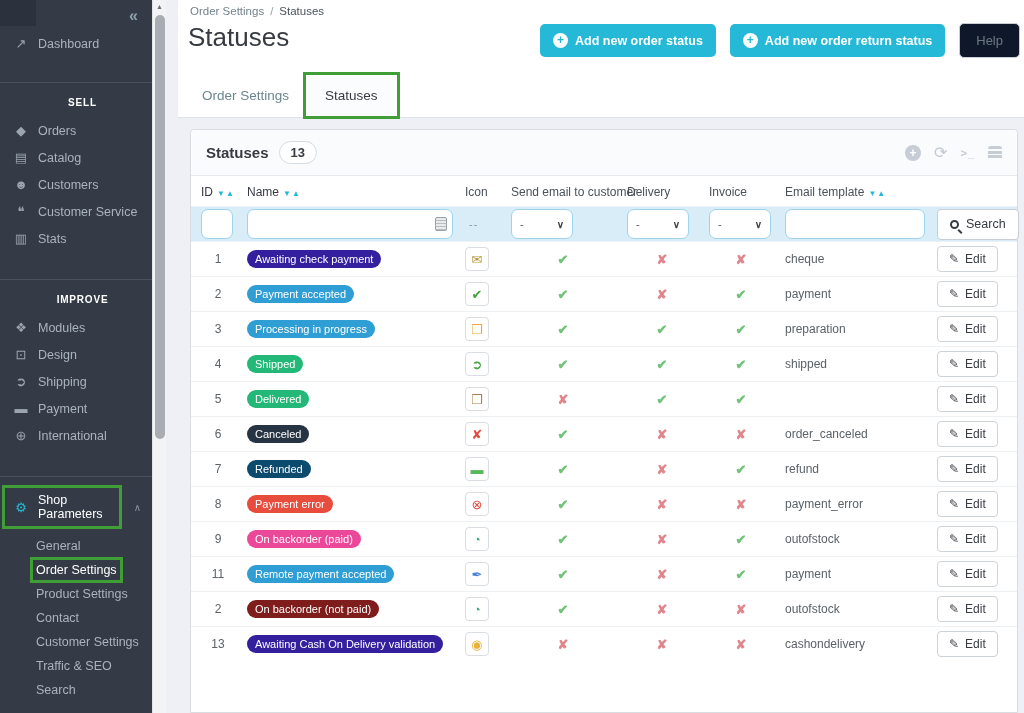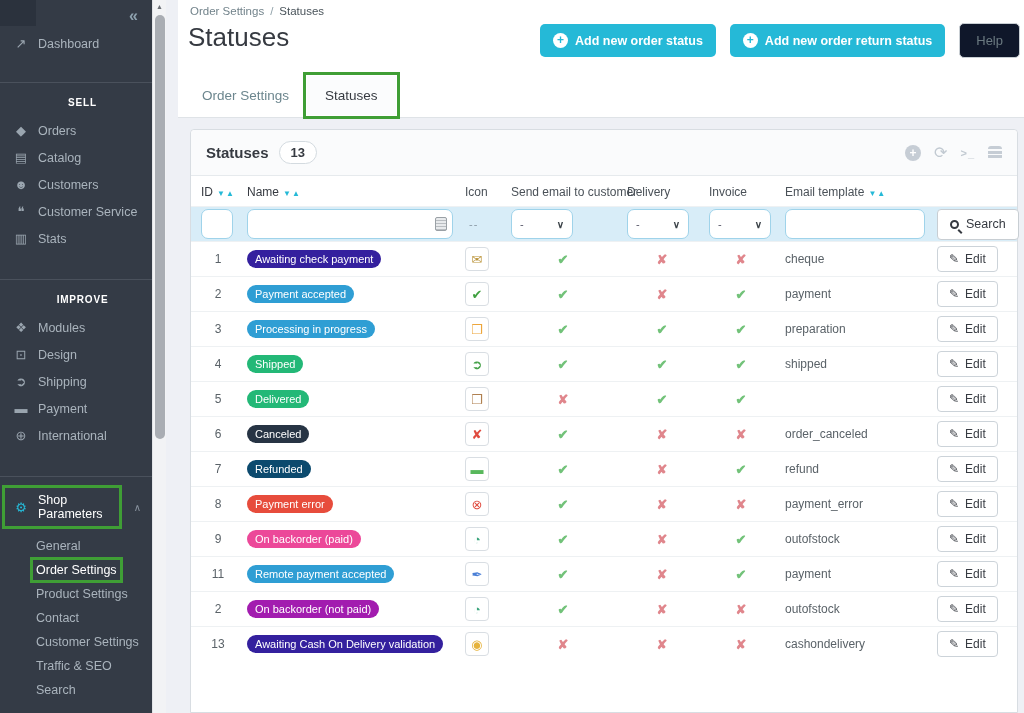--- a/index.html
+++ b/index.html
@@ -424,21 +424,21 @@
             <td class="cell-center"><span class="mark no">✘</span></td>
             <td class="cell-center"><span class="mark yes">✔</span></td>
             <td class="cell-template">payment</td>
             <td><button class="btn-edit">
                 <span class="pencil">✎</span>
                 <span>Edit</span>
               </button></td>
           </tr>
           <tr>
             <td class="cell-id">2</td>
-            <td><span class="badge" style="background: #a21caf;">On backorder (not paid)</span></td>
+            <td><span class="badge" style="background: #7f1d1d;">On backorder (not paid)</span></td>
             <td>
               <span class="icon-box" style="color: rgb(58, 165, 124);">◔</span>
             </td>
             <td class="cell-center"><span class="mark yes">✔</span></td>
             <td class="cell-center"><span class="mark no">✘</span></td>
             <td class="cell-center"><span class="mark no">✘</span></td>
             <td class="cell-template">outofstock</td>
             <td><button class="btn-edit">
                 <span class="pencil">✎</span>
                 <span>Edit</span>

